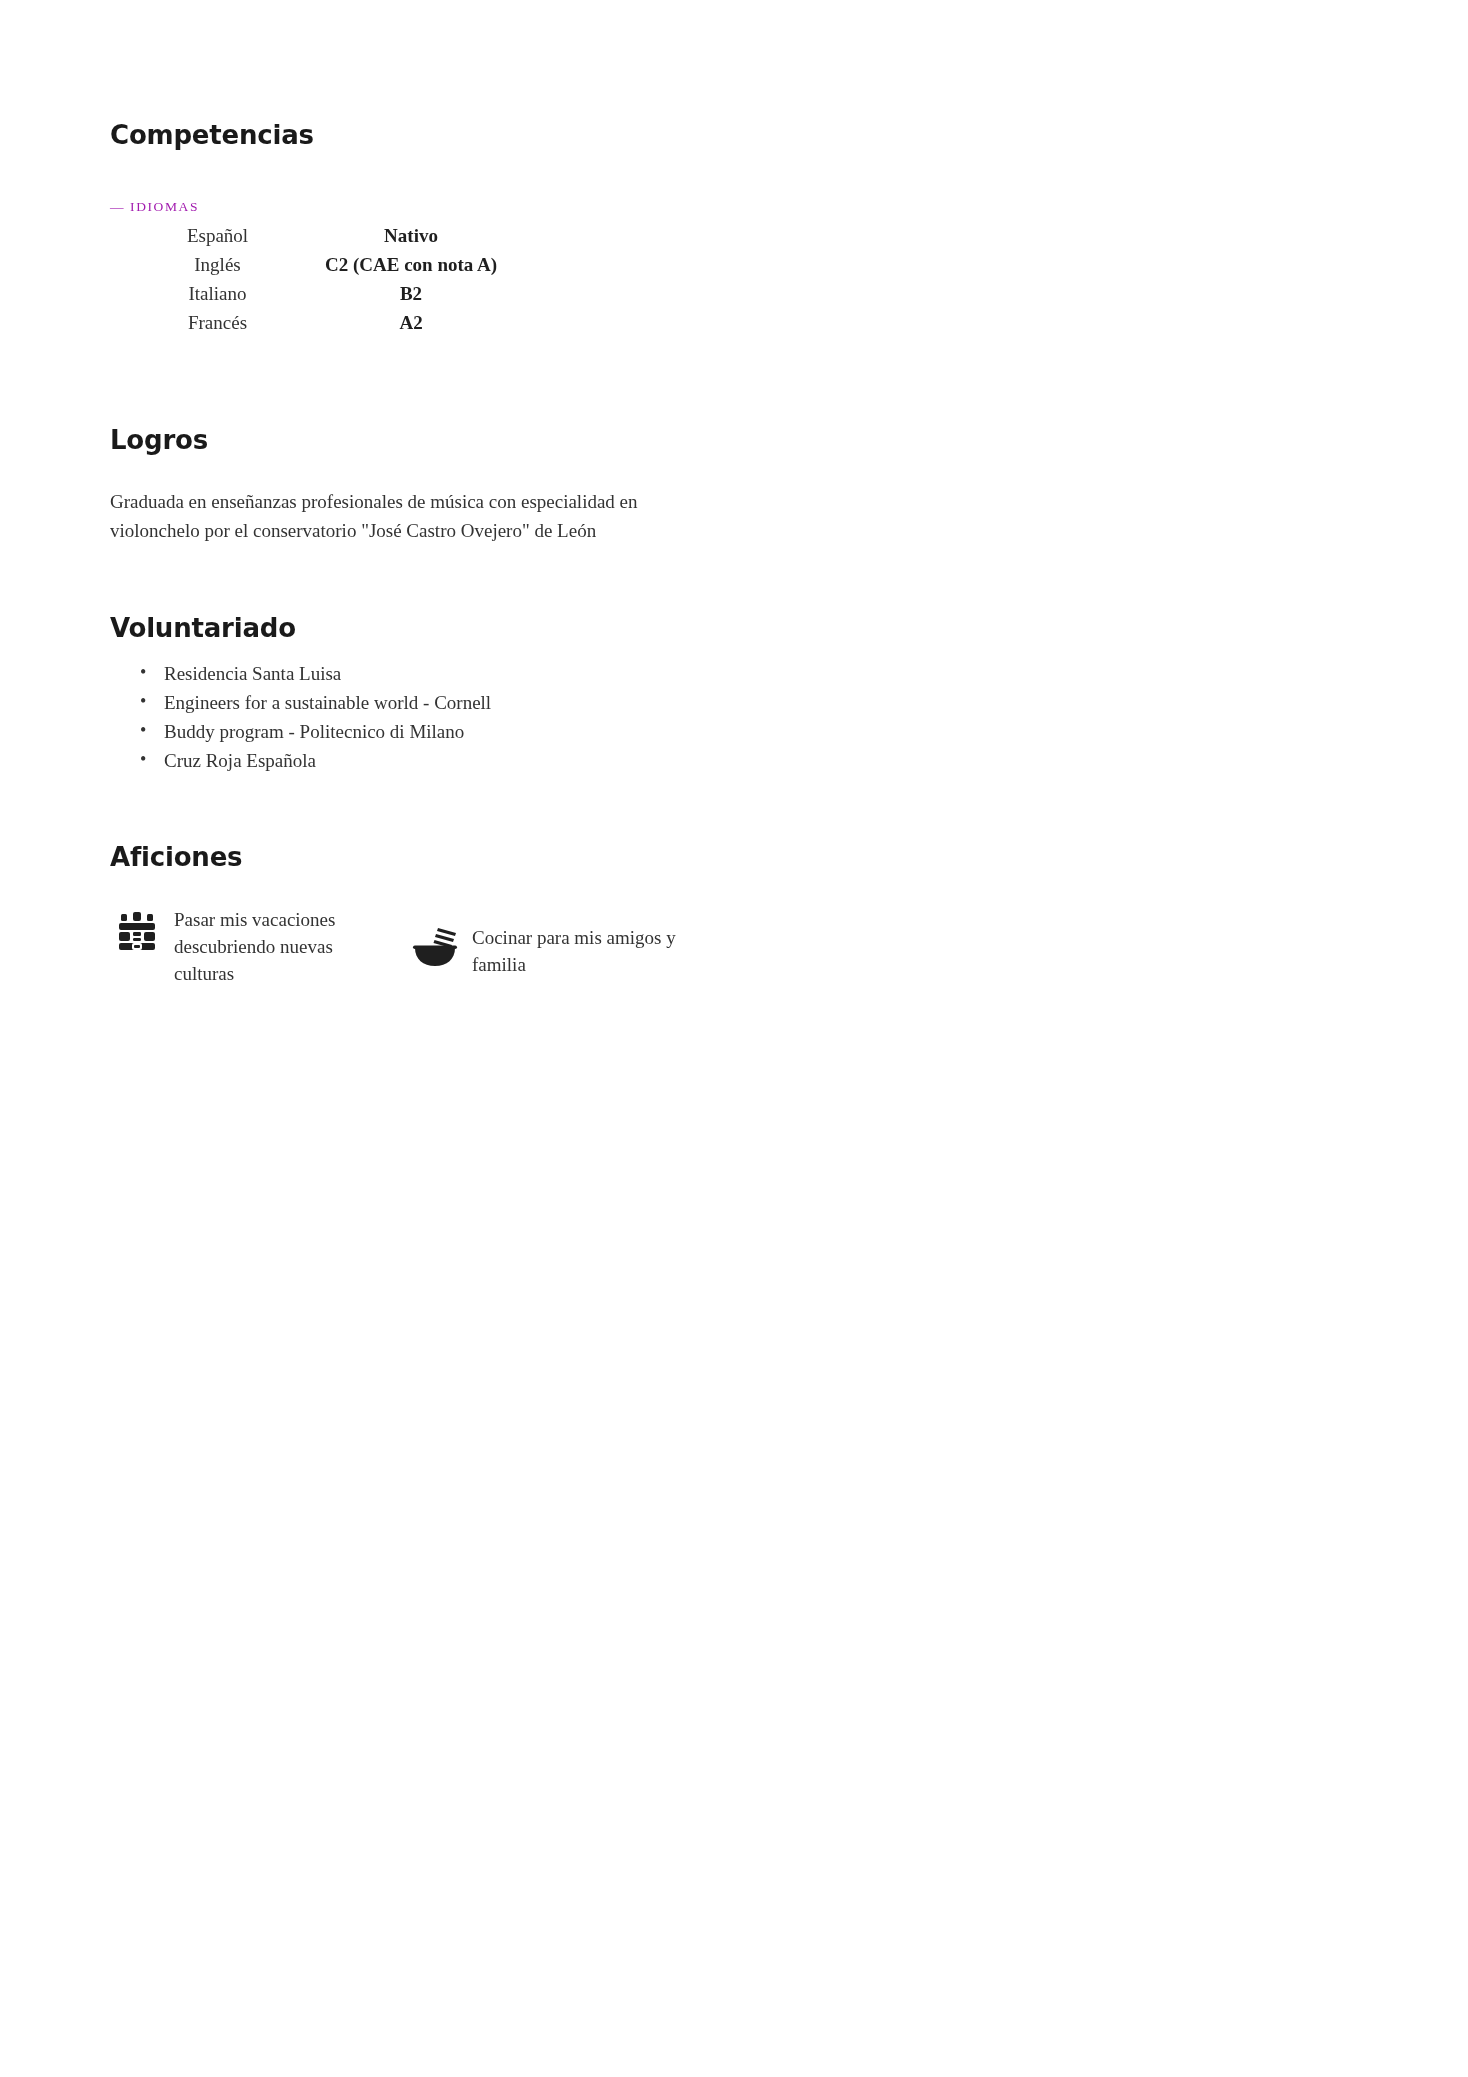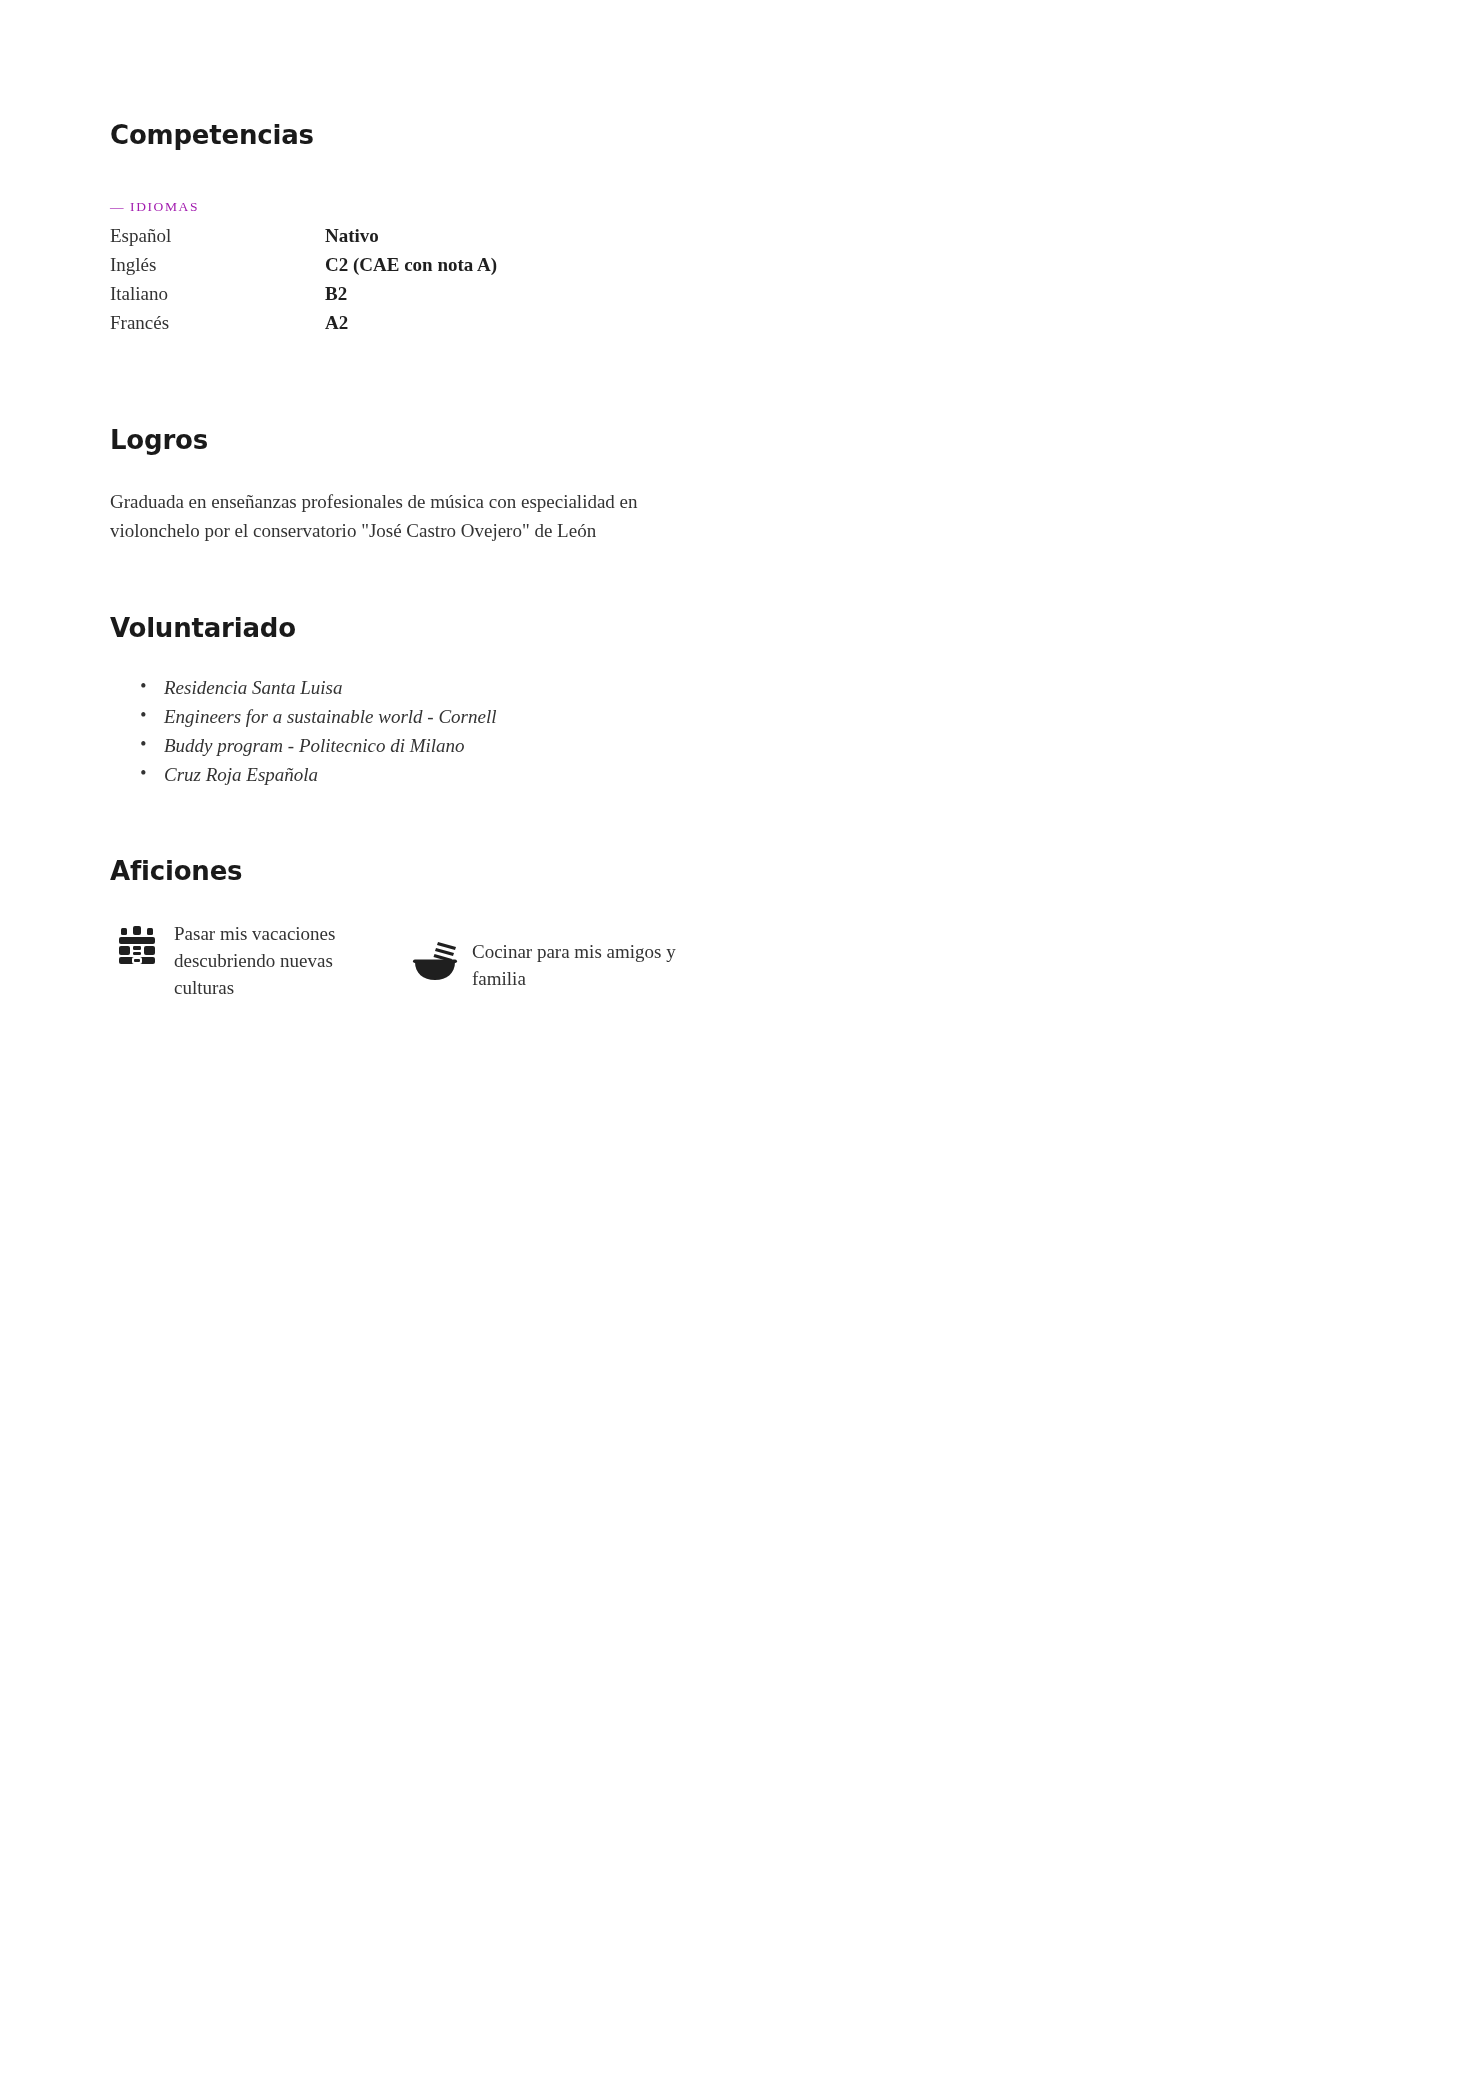--- a/index.html
+++ b/index.html
@@ -46,20 +46,21 @@
     font-size: 13.5px;
     letter-spacing: 1.6px;
     color: #a21caf;
     margin-top: 48px;
     text-transform: uppercase;
   }
 
   table.lang-table {
     border-collapse: collapse;
     margin-top: 8px;
+    text-align: center;
   }
   table.lang-table td {
     padding: 0 0 2px 0;
     font-size: 19px;
     line-height: 1.42;
     vertical-align: top;
   }
   td.lang-name {
     width: 215px;
     color: #333333;
@@ -75,24 +76,23 @@
     margin-top: 32px;
     font-size: 19px;
     line-height: 1.5;
     color: #333333;
     width: 580px;
   }
 
   
   .block-voluntariado { margin-top: 68px; }
   ul.vol-list {
-    margin: 30px 0 0 0;
+    margin: 16px 0 0 0;
     padding: 0 0 0 30px;
     list-style: none;
-    font-style: italic;
   }
   ul.vol-list li {
     font-size: 19px;
     line-height: 1.52;
     color: #333333;
     position: relative;
     padding-left: 24px;
   }
   ul.vol-list li::before {
     content: "\2022";

